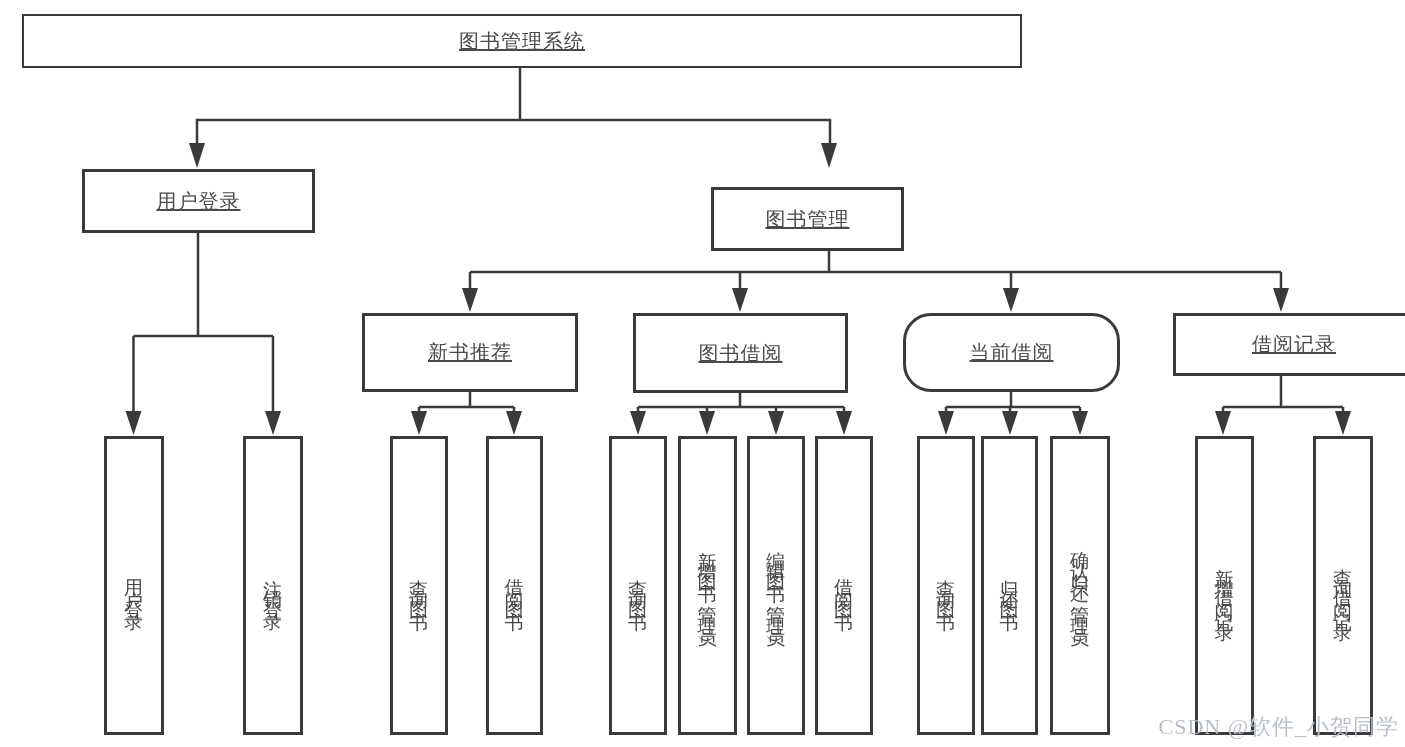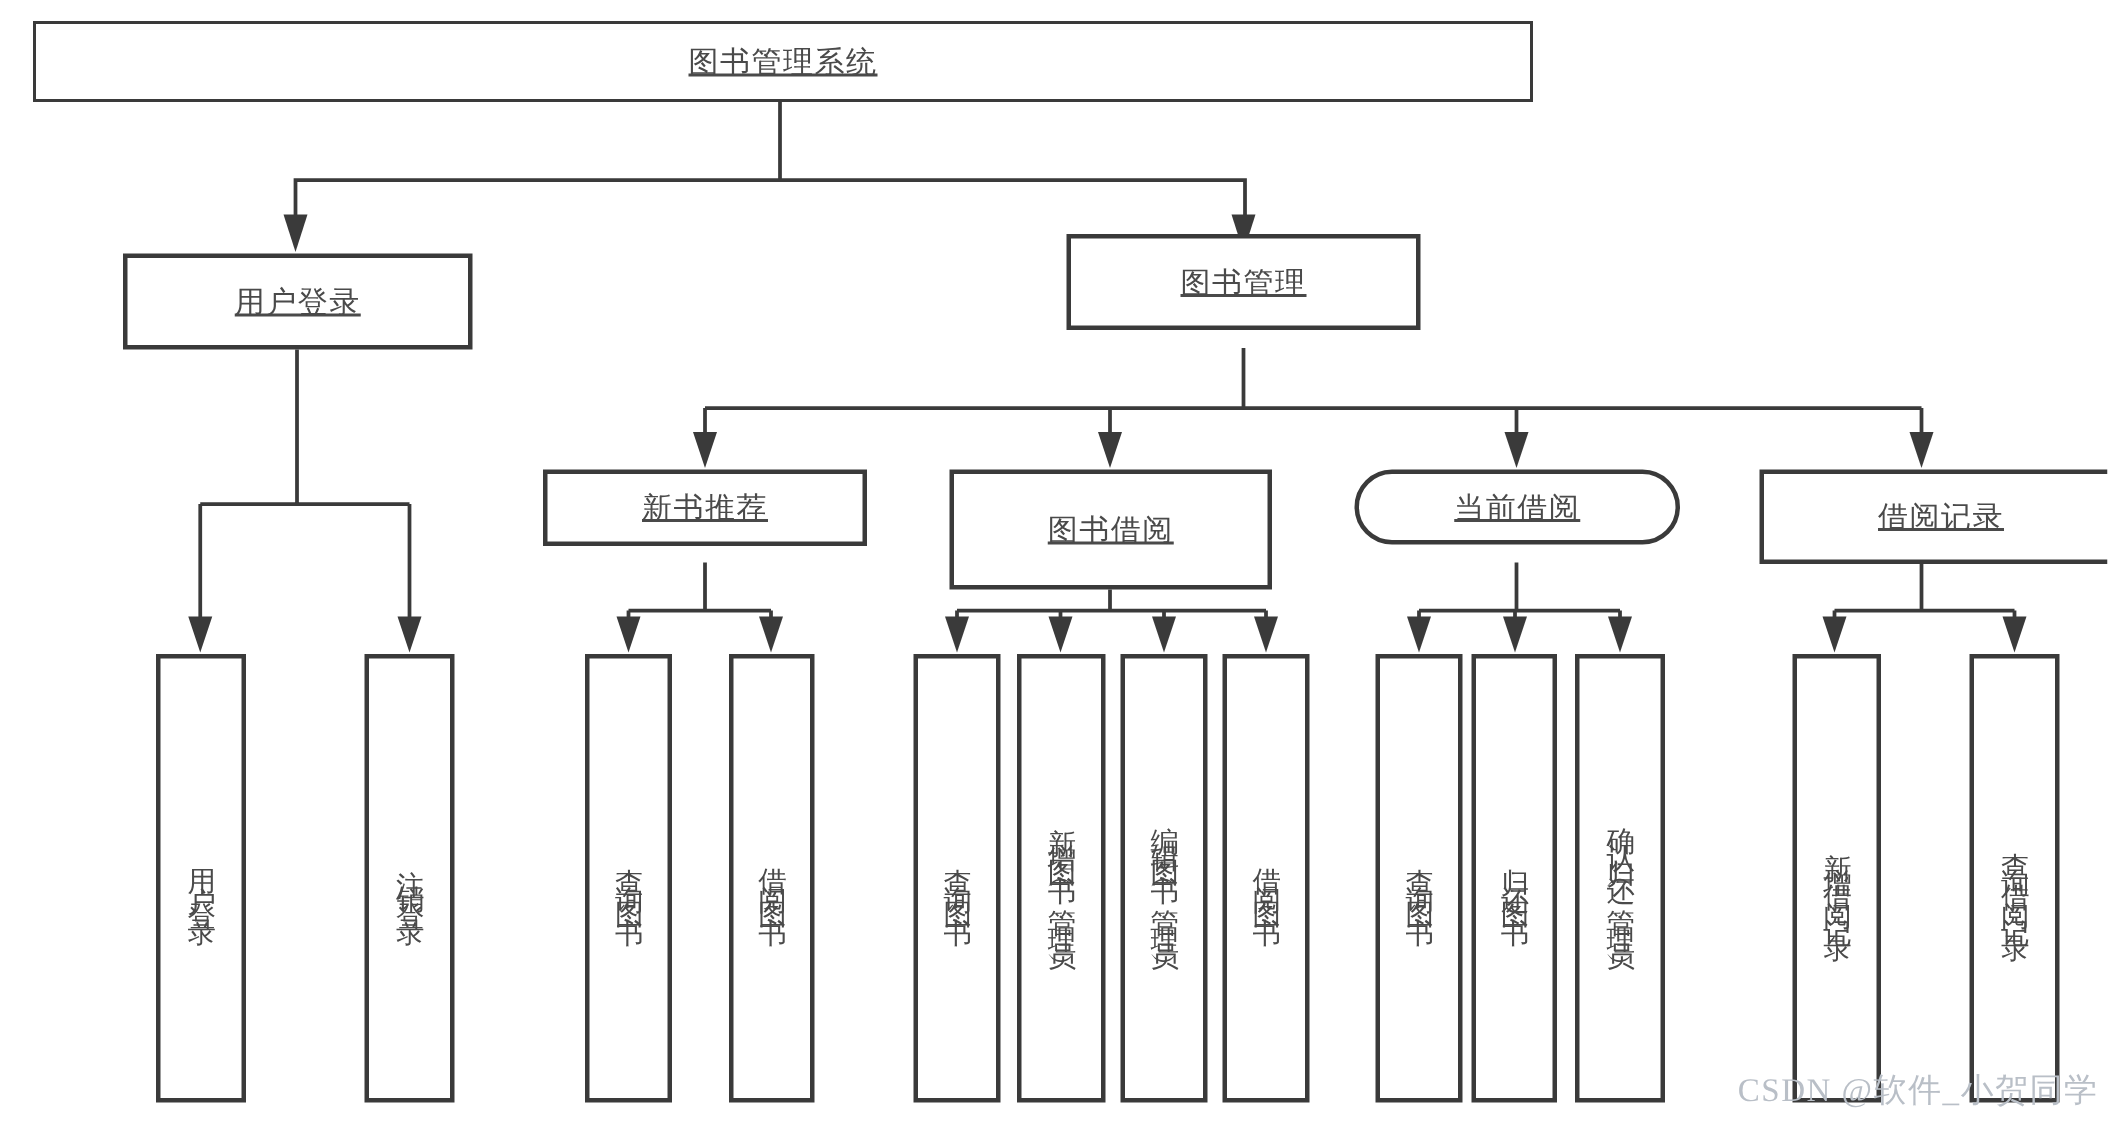--- a/index.html
+++ b/index.html
@@ -73,31 +73,31 @@
     </g>
   </svg>
 
   <div class="box root h" style="left:22px; top:14px; width:1000px; height:54px;">
     <span>图书管理系统</span>
   </div>
 
   <div class="box h" style="left:82px; top:169px; width:233px; height:64px;">
     <span>用户登录</span>
   </div>
-  <div class="box h" style="left:711px; top:156px; width:236px; height:64px;">
+  <div class="box h" style="left:711px; top:187px; width:193px; height:64px;">
     <span>图书管理</span>
   </div>
 
-  <div class="box h" style="left:362px; top:313px; width:216px; height:51px;justify-content:center;">
+  <div class="box h" style="left:362px; top:313px; width:216px; height:79px;justify-content:center;">
     <span>新书推荐</span>
   </div>
   <div class="box h" style="left:633px; top:313px; width:215px; height:80px;">
     <span>图书借阅</span>
   </div>
-  <div class="box h" style="left:903px; top:313px; width:217px; height:50px;border-radius:28px;">
+  <div class="box h" style="left:903px; top:313px; width:217px; height:79px;border-radius:28px;">
     <span>当前借阅</span>
   </div>
   <div class="box h" style="left:1173px; top:313px; width:242px; height:63px;">
     <span>借阅记录</span>
   </div>
 
   <div class="box v" style="left:104px; top:436px; width:60px; height:299px;">
     <span>用户登录</span>
   </div>
   <div class="box v" style="left:243px; top:436px; width:60px; height:299px;">

